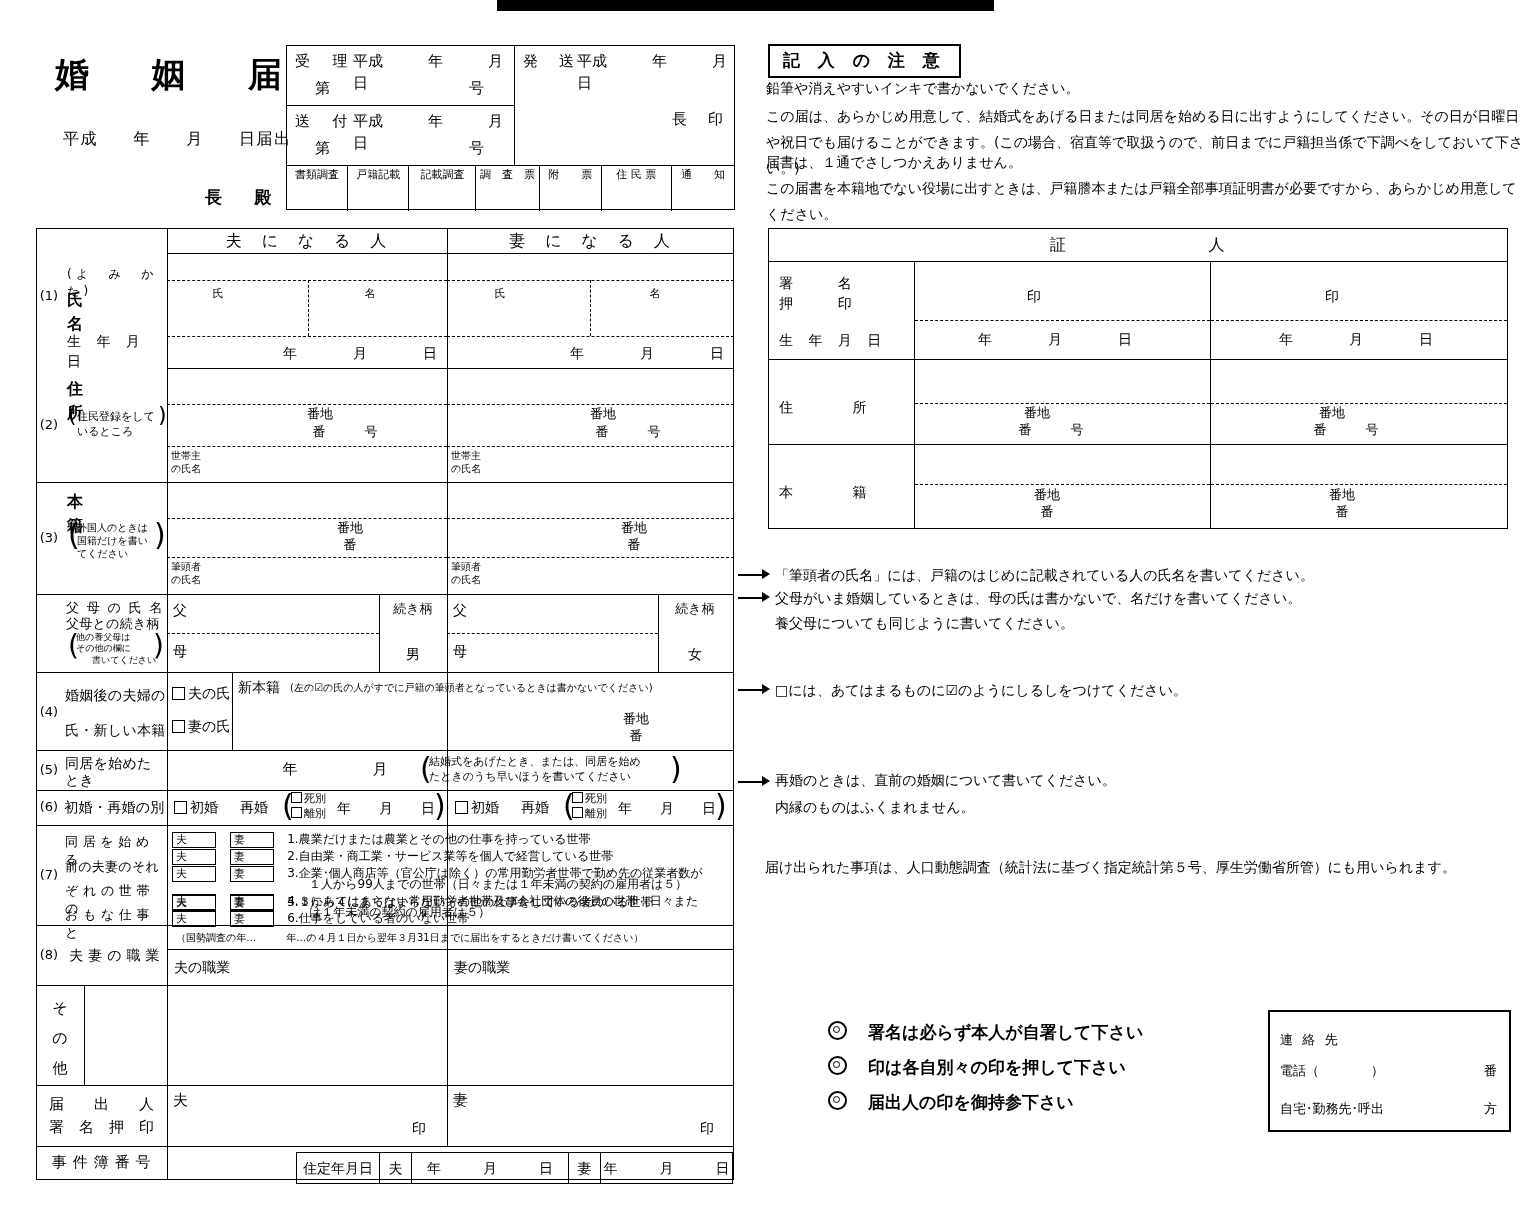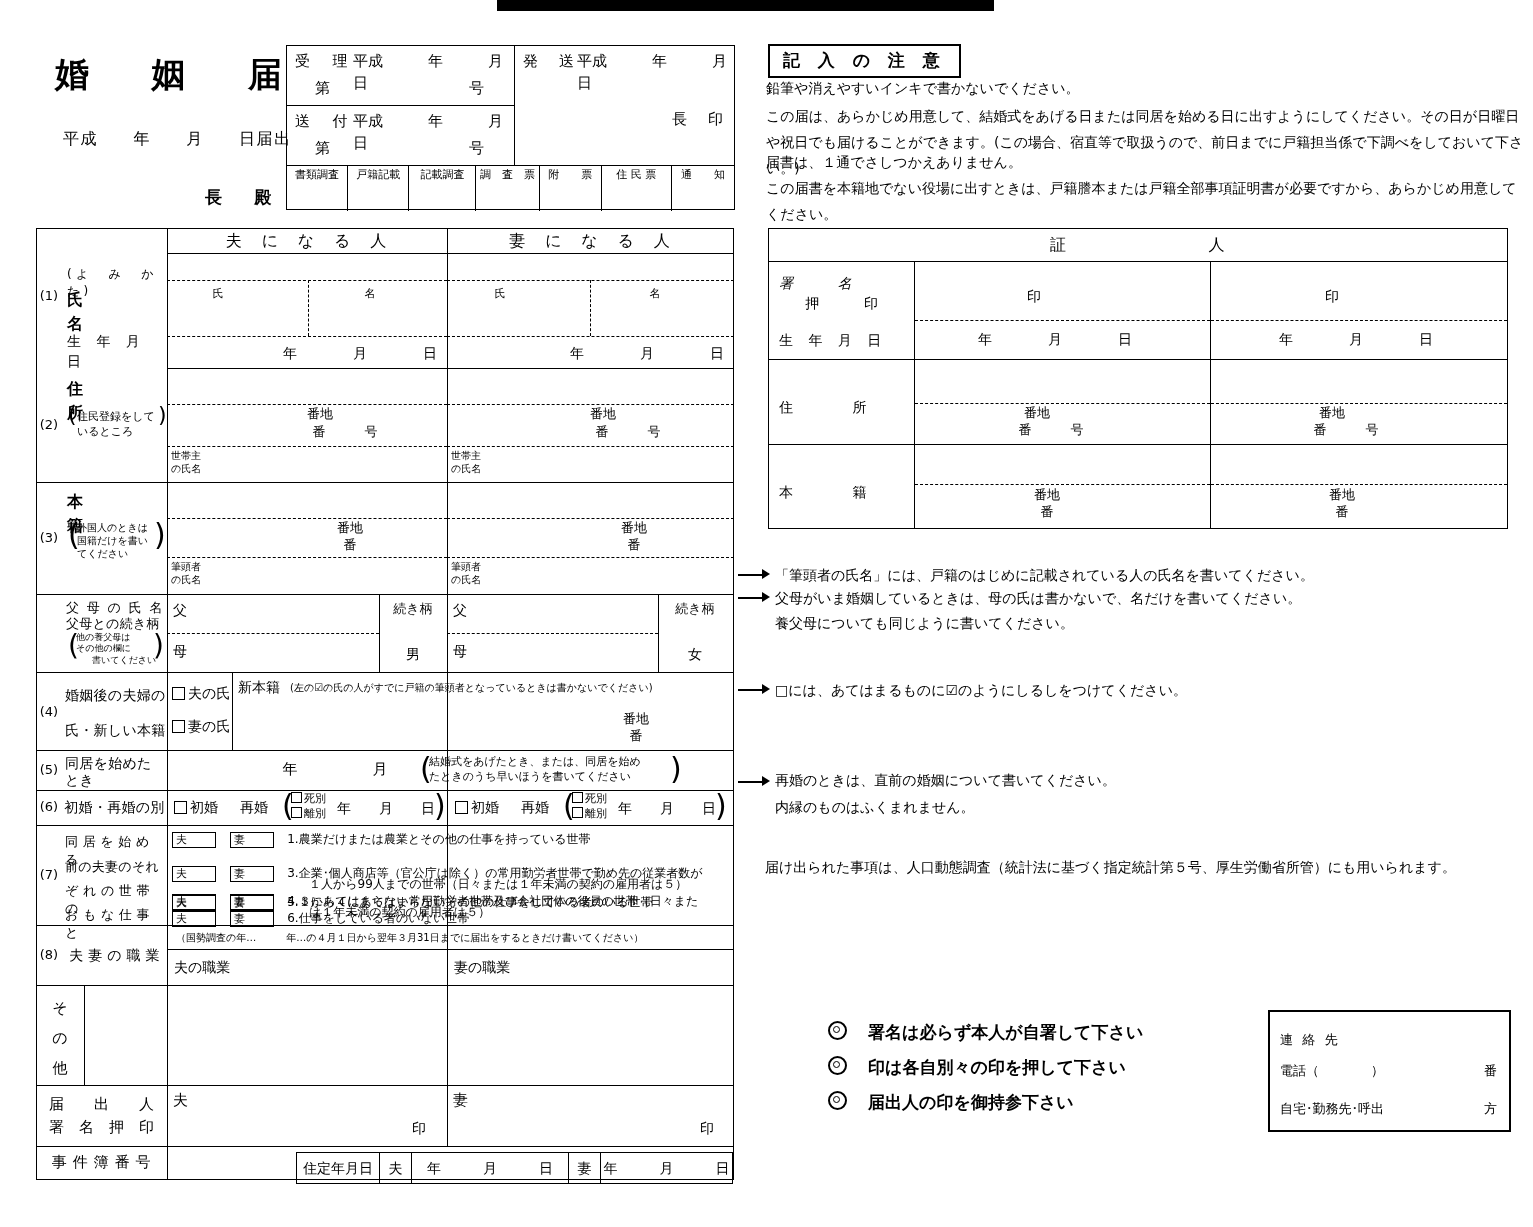--- a/index.html
+++ b/index.html
@@ -348,20 +348,25 @@
   <div class="abs bb" style="left:36px;top:925px;width:698px;height:0;"></div>
 
   <div class="abs" style="left:172px;top:828px;width:558px;height:96px;">
 
     <div class="abs" style="left:0;top:0;">
       <span class="hwbox">夫</span>
       <span class="hwbox" style="margin-left:9px;">妻</span>
       <span class="t12" style="margin-left:8px;">1.農業だけまたは農業とその他の仕事を持っている世帯</span>
     </div>
 
+    <div class="abs" style="left:0;top:17px;">
+      <span class="hwbox">夫</span>
+      <span class="hwbox" style="margin-left:9px;">妻</span>
+      <span class="t12" style="margin-left:8px;">2.自由業・商工業・サービス業等を個人で経営している世帯</span>
+    </div>
 
     <div class="abs" style="left:0;top:34px;">
       <span class="hwbox">夫</span>
       <span class="hwbox" style="margin-left:9px;">妻</span>
       <span class="t12" style="margin-left:8px;">3.企業･個人商店等（官公庁は除く）の常用勤労者世帯で勤め先の従業者数が</span>
     </div>
     <div class="abs t12" style="left:113px;top:48px;">　　１人から99人までの世帯（日々または１年未満の契約の雇用者は５）</div>
 
     <div class="abs" style="left:0;top:62px;">
       <span class="hwbox">夫</span>
@@ -431,22 +436,22 @@
   <div class="abs t14" style="left:766px;top:176px;width:762px;line-height:1.85;">この届書を本籍地でない役場に出すときは、戸籍謄本または戸籍全部事項証明書が必要ですから、あらかじめ用意してください。</div>
 
   <div class="abs bx" style="left:768px;top:228px;width:740px;height:301px;">
 
     <div class="abs bb ctr t16" style="left:0;top:0;width:738px;height:33px;letter-spacing:.1em;">証　　　　　　　　人</div>
 
     <div class="abs br" style="left:0;top:33px;width:146px;height:266px;"></div>
 
     <div class="abs bb" style="left:0;top:130px;width:738px;height:0;"></div>
     <div class="abs t14" style="left:10px;top:44px;width:126px;">
-      <span style="display:block;letter-spacing:.05em;font-style:italic;">署　　　名</span>
-      <span style="display:block;letter-spacing:.05em;text-align:center;">押　　　印</span>
+      <span style="display:block;letter-spacing:.05em;">署　　　名</span>
+      <span style="display:block;letter-spacing:.05em;">押　　　印</span>
     </div>
     <div class="abs t14" style="left:10px;top:101px;letter-spacing:.05em;">生　年　月　日</div>
 
     <div class="abs br" style="left:146px;top:33px;width:296px;height:266px;"></div>
     <div class="abs dashb" style="left:146px;top:91px;width:295px;height:0;"></div>
     <div class="abs t14" style="left:258px;top:57px;">印</div>
     <div class="abs ctr t14" style="left:146px;top:100px;width:280px;height:20px;">年　　　　月　　　　日</div>
 
     <div class="abs dashb" style="left:442px;top:91px;width:296px;height:0;"></div>
     <div class="abs t14" style="left:556px;top:57px;">印</div>

